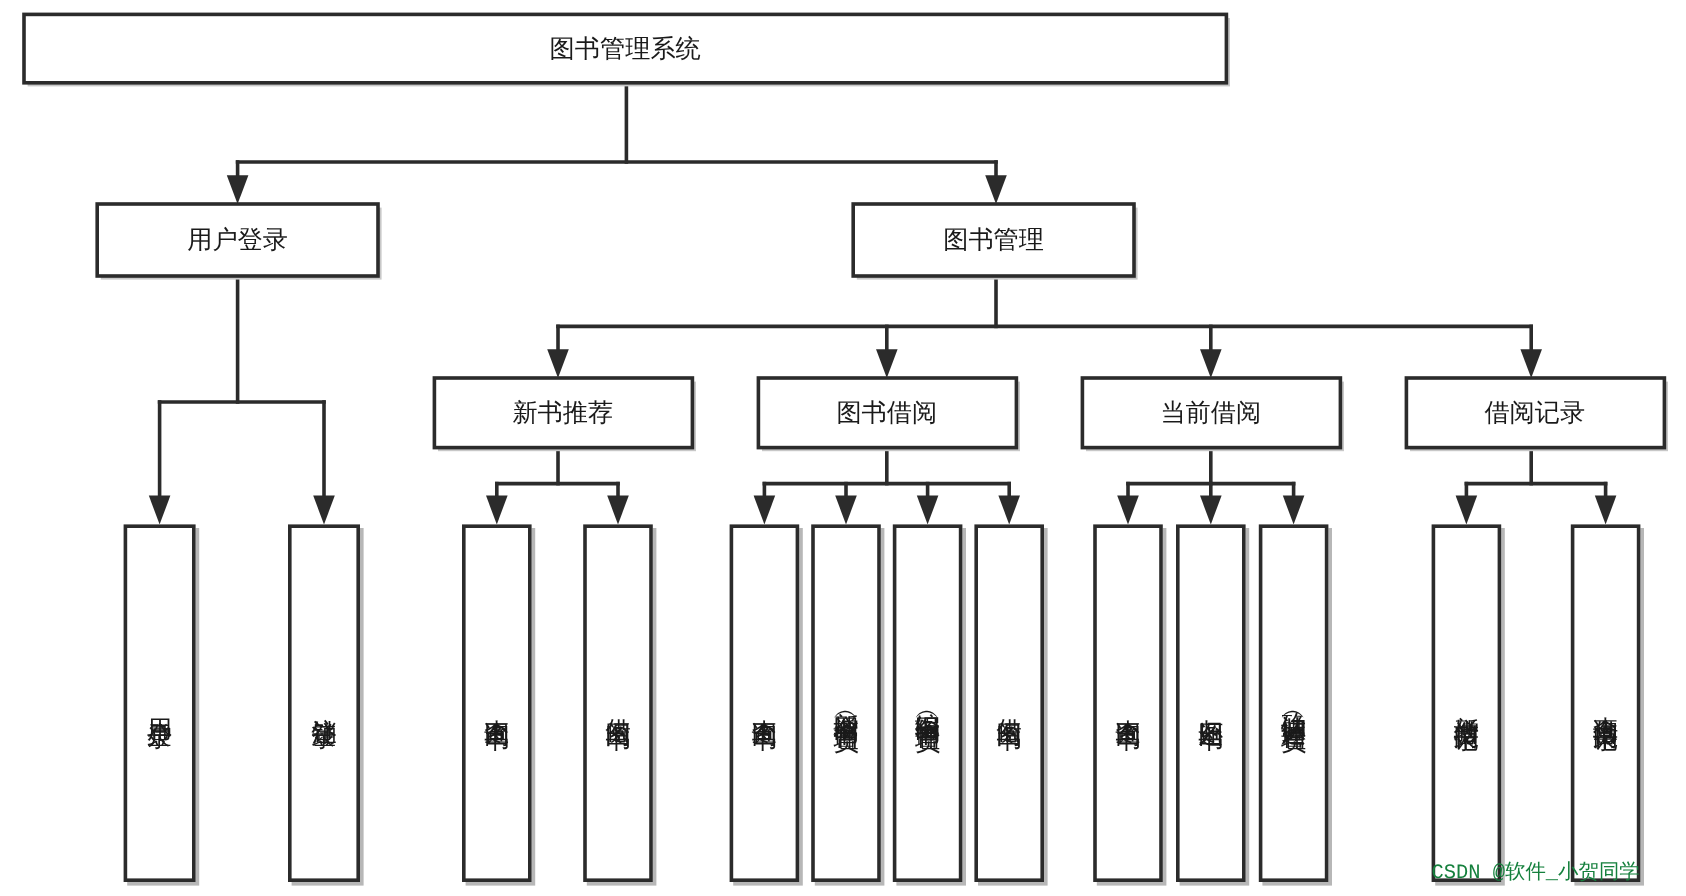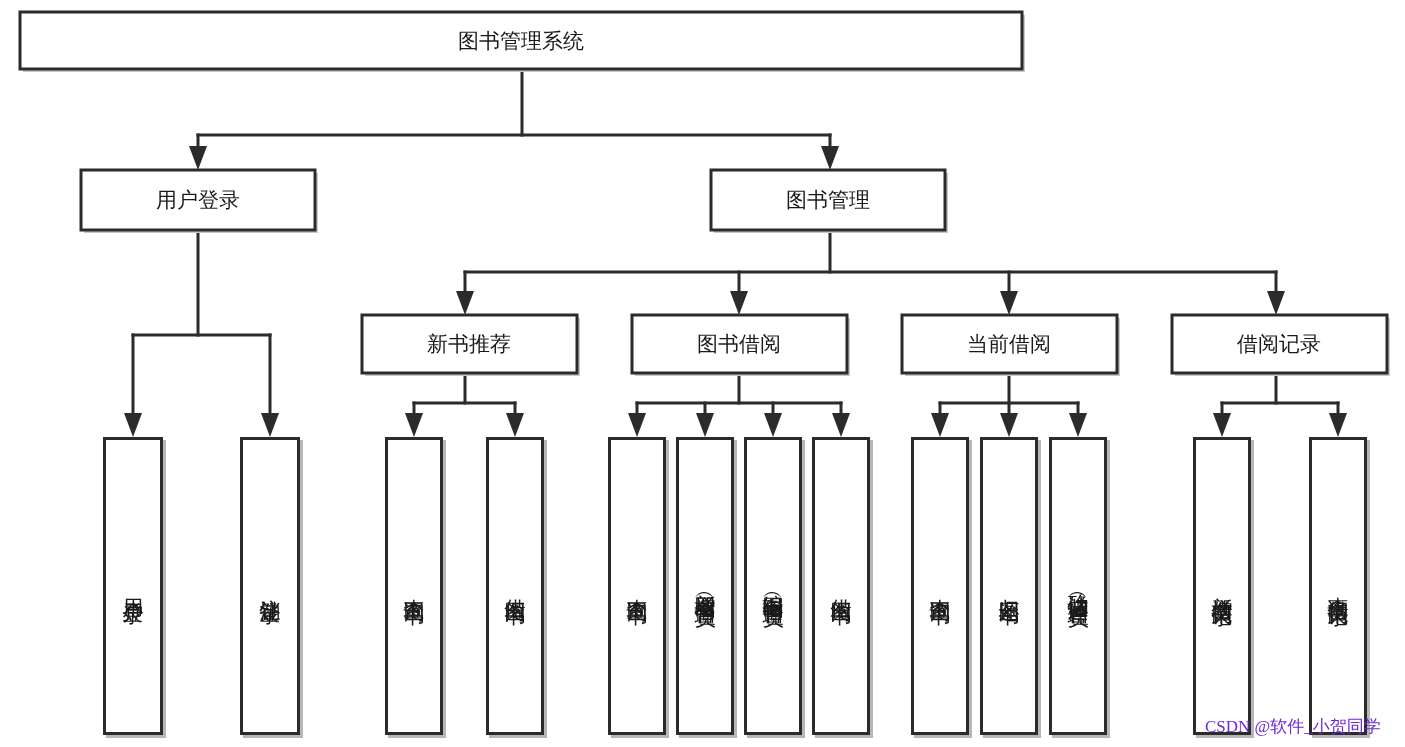--- a/index.html
+++ b/index.html
@@ -74,26 +74,25 @@
     text-orientation: upright;
     font-family: "DejaVu Sans", "Liberation Sans", sans-serif;
     font-size: 21px;
     line-height: 1.05;
     letter-spacing: 2px;
     color: #1a1a1a;
     white-space: nowrap;
   }
   .watermark {
     position: absolute;
-    font-family: Liberation Serif, serif;
+    font-family: Liberation Mono, monospace;
     font-size: 17px;
-    color: #6d28d9;
+    color: #15803d;
     white-space: nowrap;
     pointer-events: none;
-    padding-left: 12px;
   }
 </style>
 </head>
 <body>
 
 <div id="diagram-root">
 
   <svg class="flow" viewBox="0 0 1405 747" xmlns="http://www.w3.org/2000/svg">
 
     <g>

